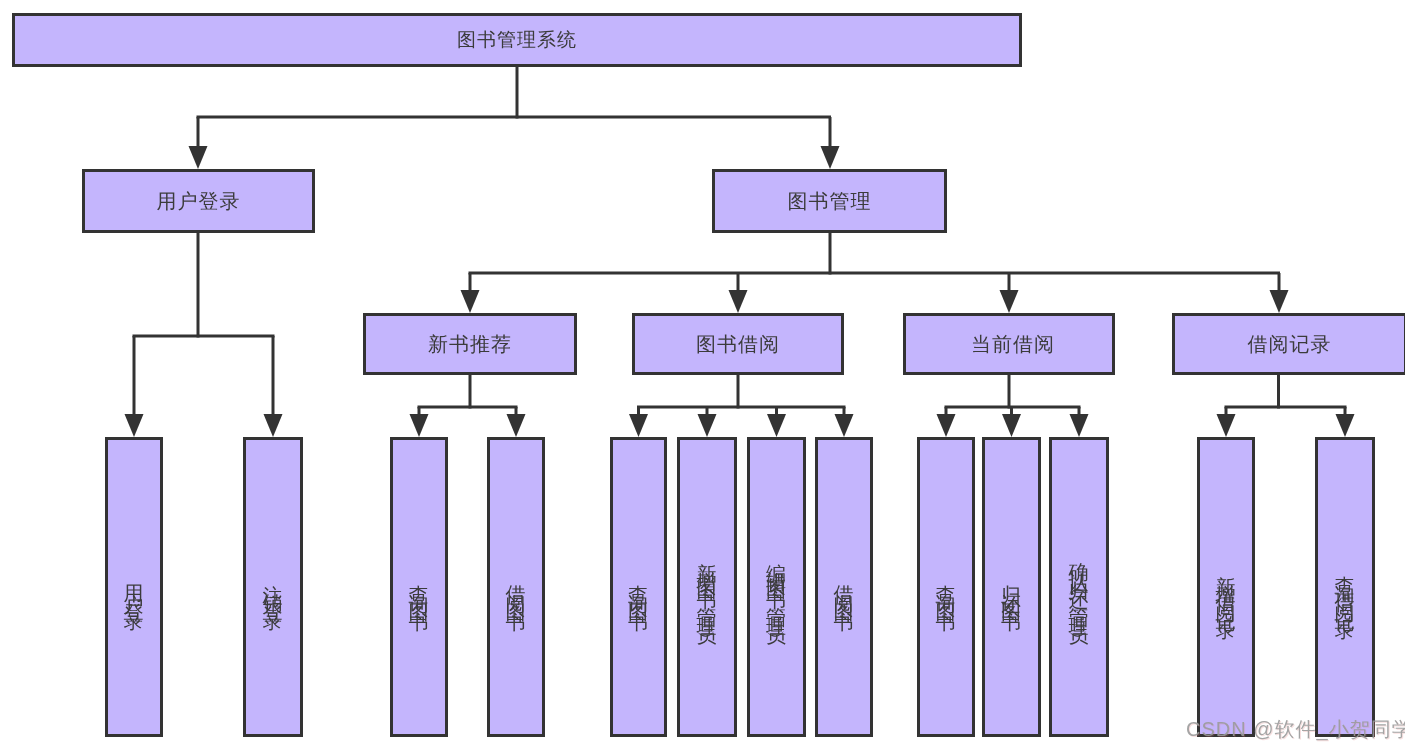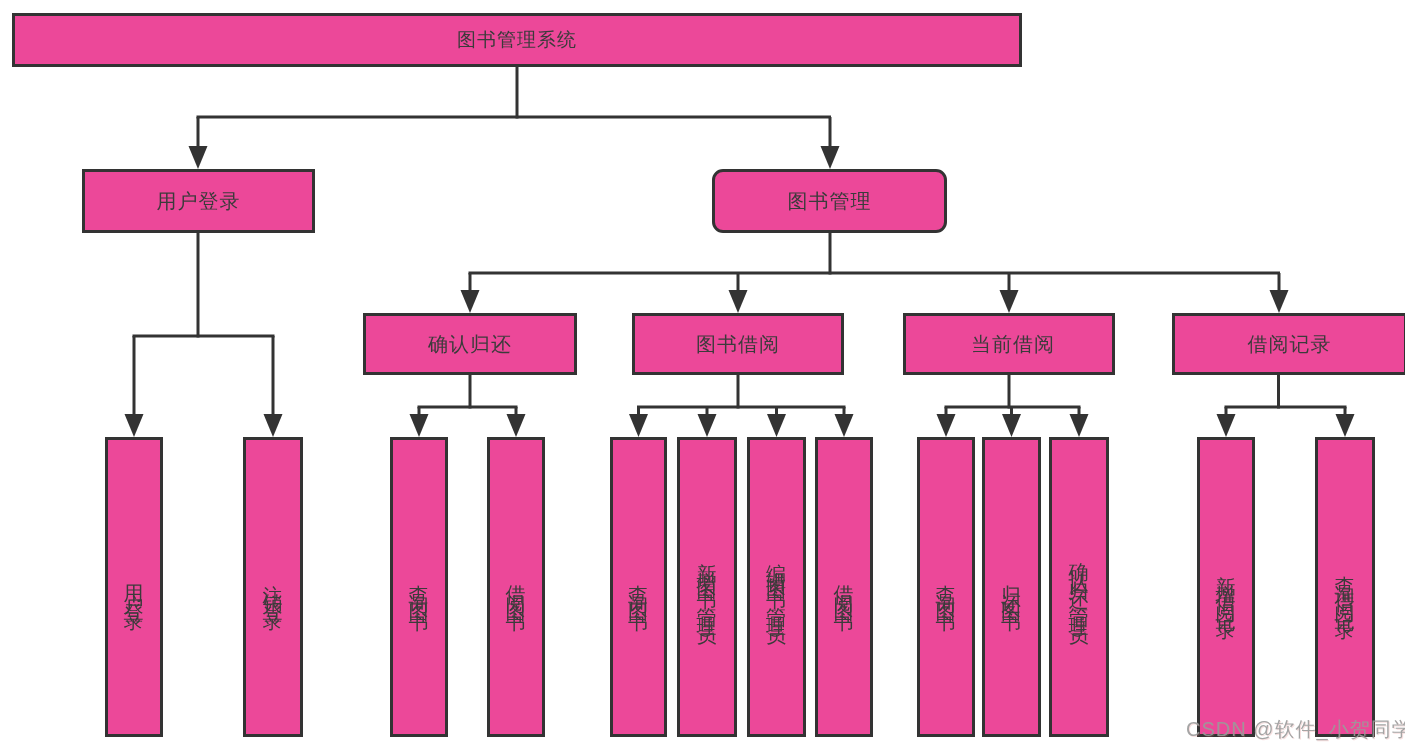--- a/index.html
+++ b/index.html
@@ -13,21 +13,21 @@
   }
   #connector-layer {
     position: absolute;
     left: 0; top: 0;
     width: 1405px; height: 747px;
     z-index: 1;
   }
   .box {
     position: absolute;
     box-sizing: border-box;
-    background: #ec4899;
+    background: #c4b5fd;
     border: 3px solid #333333;
     display: flex;
     align-items: center;
     justify-content: center;
     color: #3b3b3b;
     z-index: 2;
   }
   .hbox { font-size: 20px; letter-spacing: 1px; }
   .root-box { font-size: 19px; }
   .vbox span {
@@ -110,26 +110,26 @@
       <polygon points="1335.5,414 1354.5,414 1345,437" fill="#333333"></polygon>
     </svg>
 
   <div class="box hbox root-box" style="left:12px; top:13px; width:1010px; height:54px;">
     <span>图书管理系统</span>
   </div>
 
   <div class="box hbox" style="left:82px; top:169px; width:233px; height:64px;">
     <span>用户登录</span>
   </div>
-  <div class="box hbox" style="left:712px; top:169px; width:235px; height:64px;border-radius:11px;">
+  <div class="box hbox" style="left:712px; top:169px; width:235px; height:64px;">
     <span>图书管理</span>
   </div>
 
   <div class="box hbox" style="left:363px; top:313px; width:214px; height:62px;">
-    <span>确认归还</span>
+    <span>新书推荐</span>
   </div>
   <div class="box hbox" style="left:632px; top:313px; width:212px; height:62px;">
     <span>图书借阅</span>
   </div>
   <div class="box hbox" style="left:903px; top:313px; width:212px; height:62px;padding-left:8px;">
     <span>当前借阅</span>
   </div>
   <div class="box hbox" style="left:1172px; top:313px; width:235px; height:62px;">
     <span>借阅记录</span>
   </div>

